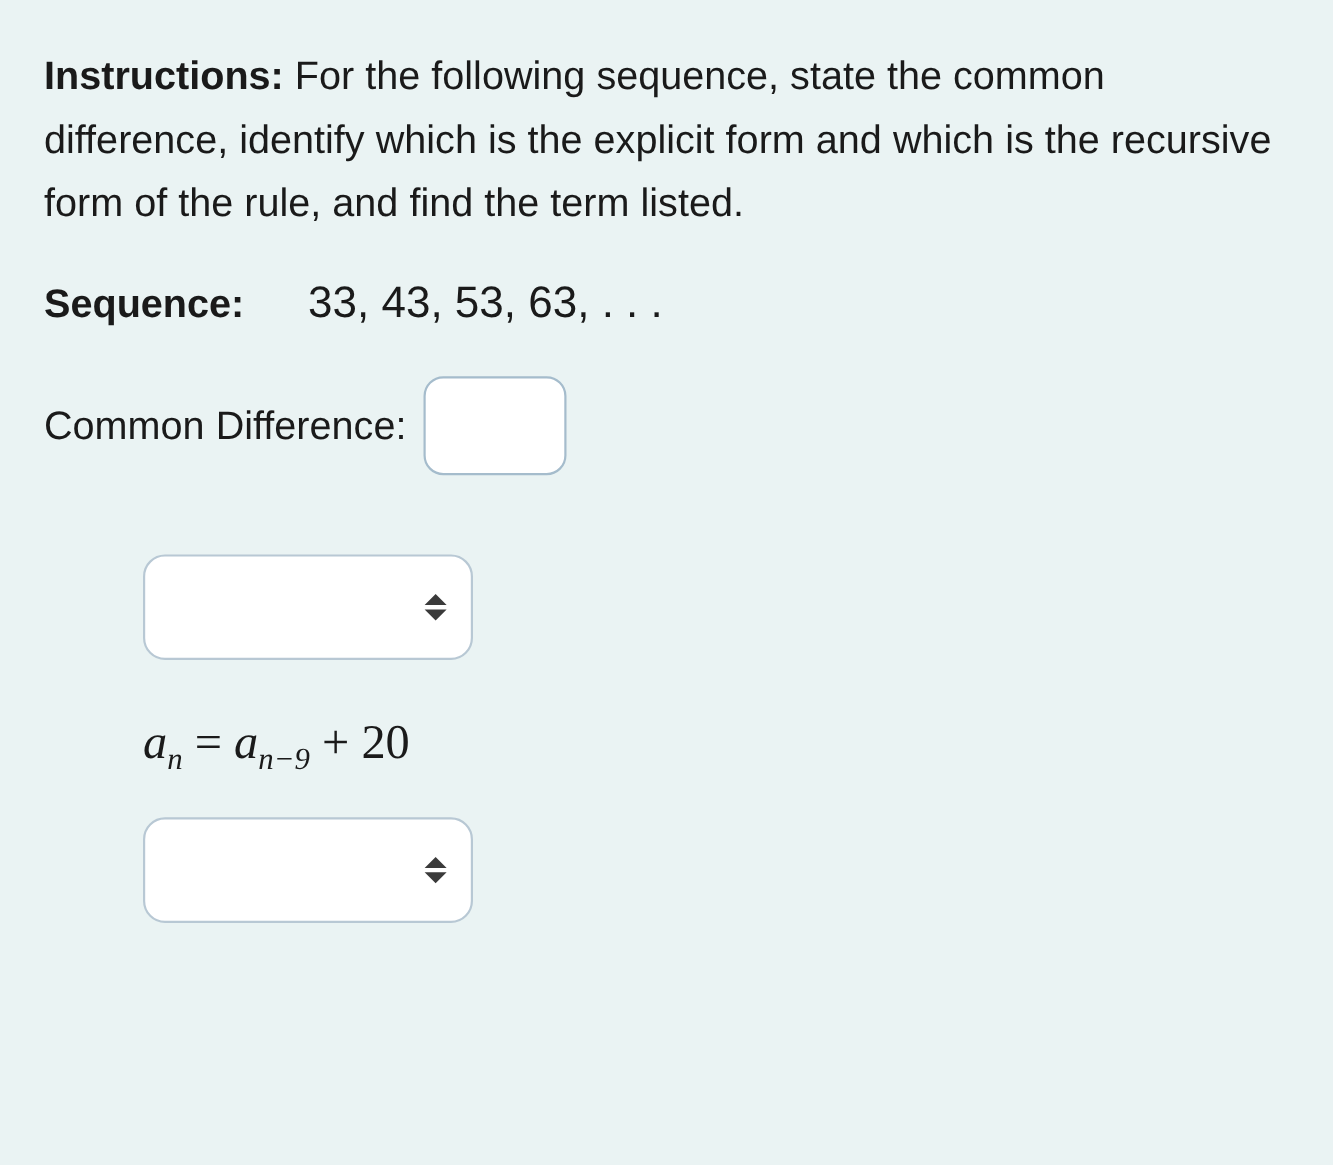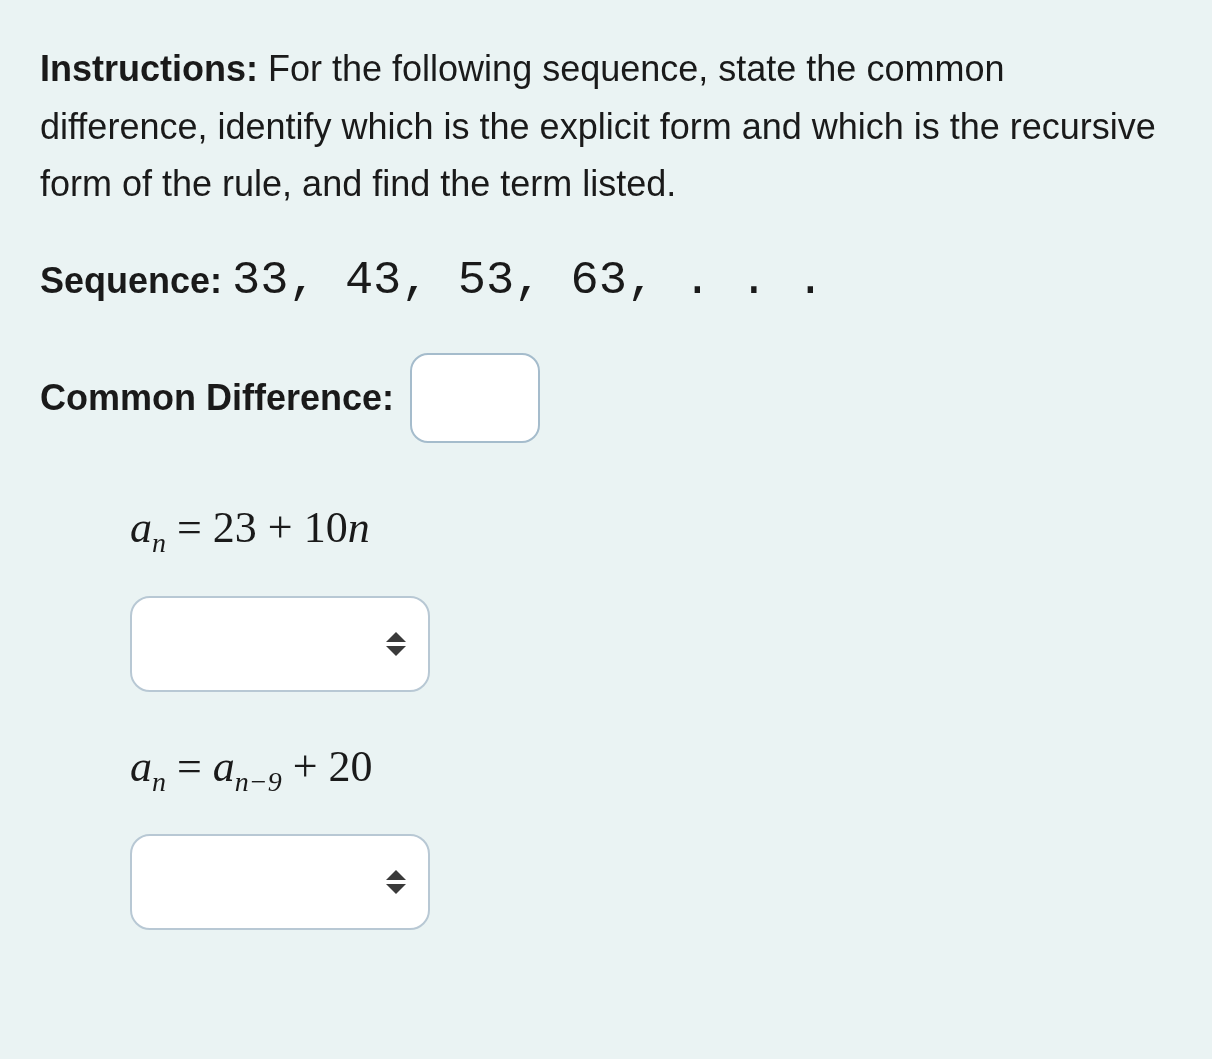--- a/index.html
+++ b/index.html
@@ -23,31 +23,32 @@
     .instructions .label {
       font-weight: 700;
     }
     .sequence-line {
       margin-bottom: 35px;
     }
     .sequence-line .label {
       font-weight: 700;
     }
     .sequence-value {
-      font-family: Liberation Mono, monospace;
-      font-size: 47px;
+      font-family: Liberation Sans, sans-serif;
+      font-size: 40px;
+      margin-left: 48px;
     }
     .common-diff-line {
       display: flex;
       align-items: center;
       gap: 16px;
       margin-bottom: 50px;
     }
     .common-diff-line .label {
-      font-weight: 700;
+      font-weight: 400;
     }
     .text-input {
       width: 130px;
       height: 90px;
       border: 2px solid #a5bccc;
       border-radius: 18px;
       background-color: #ffffff;
       font-size: 32px;
       padding: 0 14px;
       outline: none;
@@ -125,23 +126,20 @@
   <span class="label">Sequence:</span>
   <span class="sequence-value">33, 43, 53, 63, . . .</span>
 </div>
 
 <div class="common-diff-line">
   <span class="label">Common Difference:</span>
   <input type="text" class="text-input" value="" style="">
 </div>
 
 <div class="formula-block">
-  <div class="formula">
-    <span>a</span><span class="sub">n</span><span class="rm"> = </span><span class="rm">23 + 10</span><span>n</span>
-  </div>
   <div class="select-wrapper">
     <select class="select-input" value="">
       <option></option>
     </select>
     <span class="select-arrows">
       <span class="arrow-up"></span>
       <span class="arrow-down"></span>
     </span>
   </div>
 </div>

